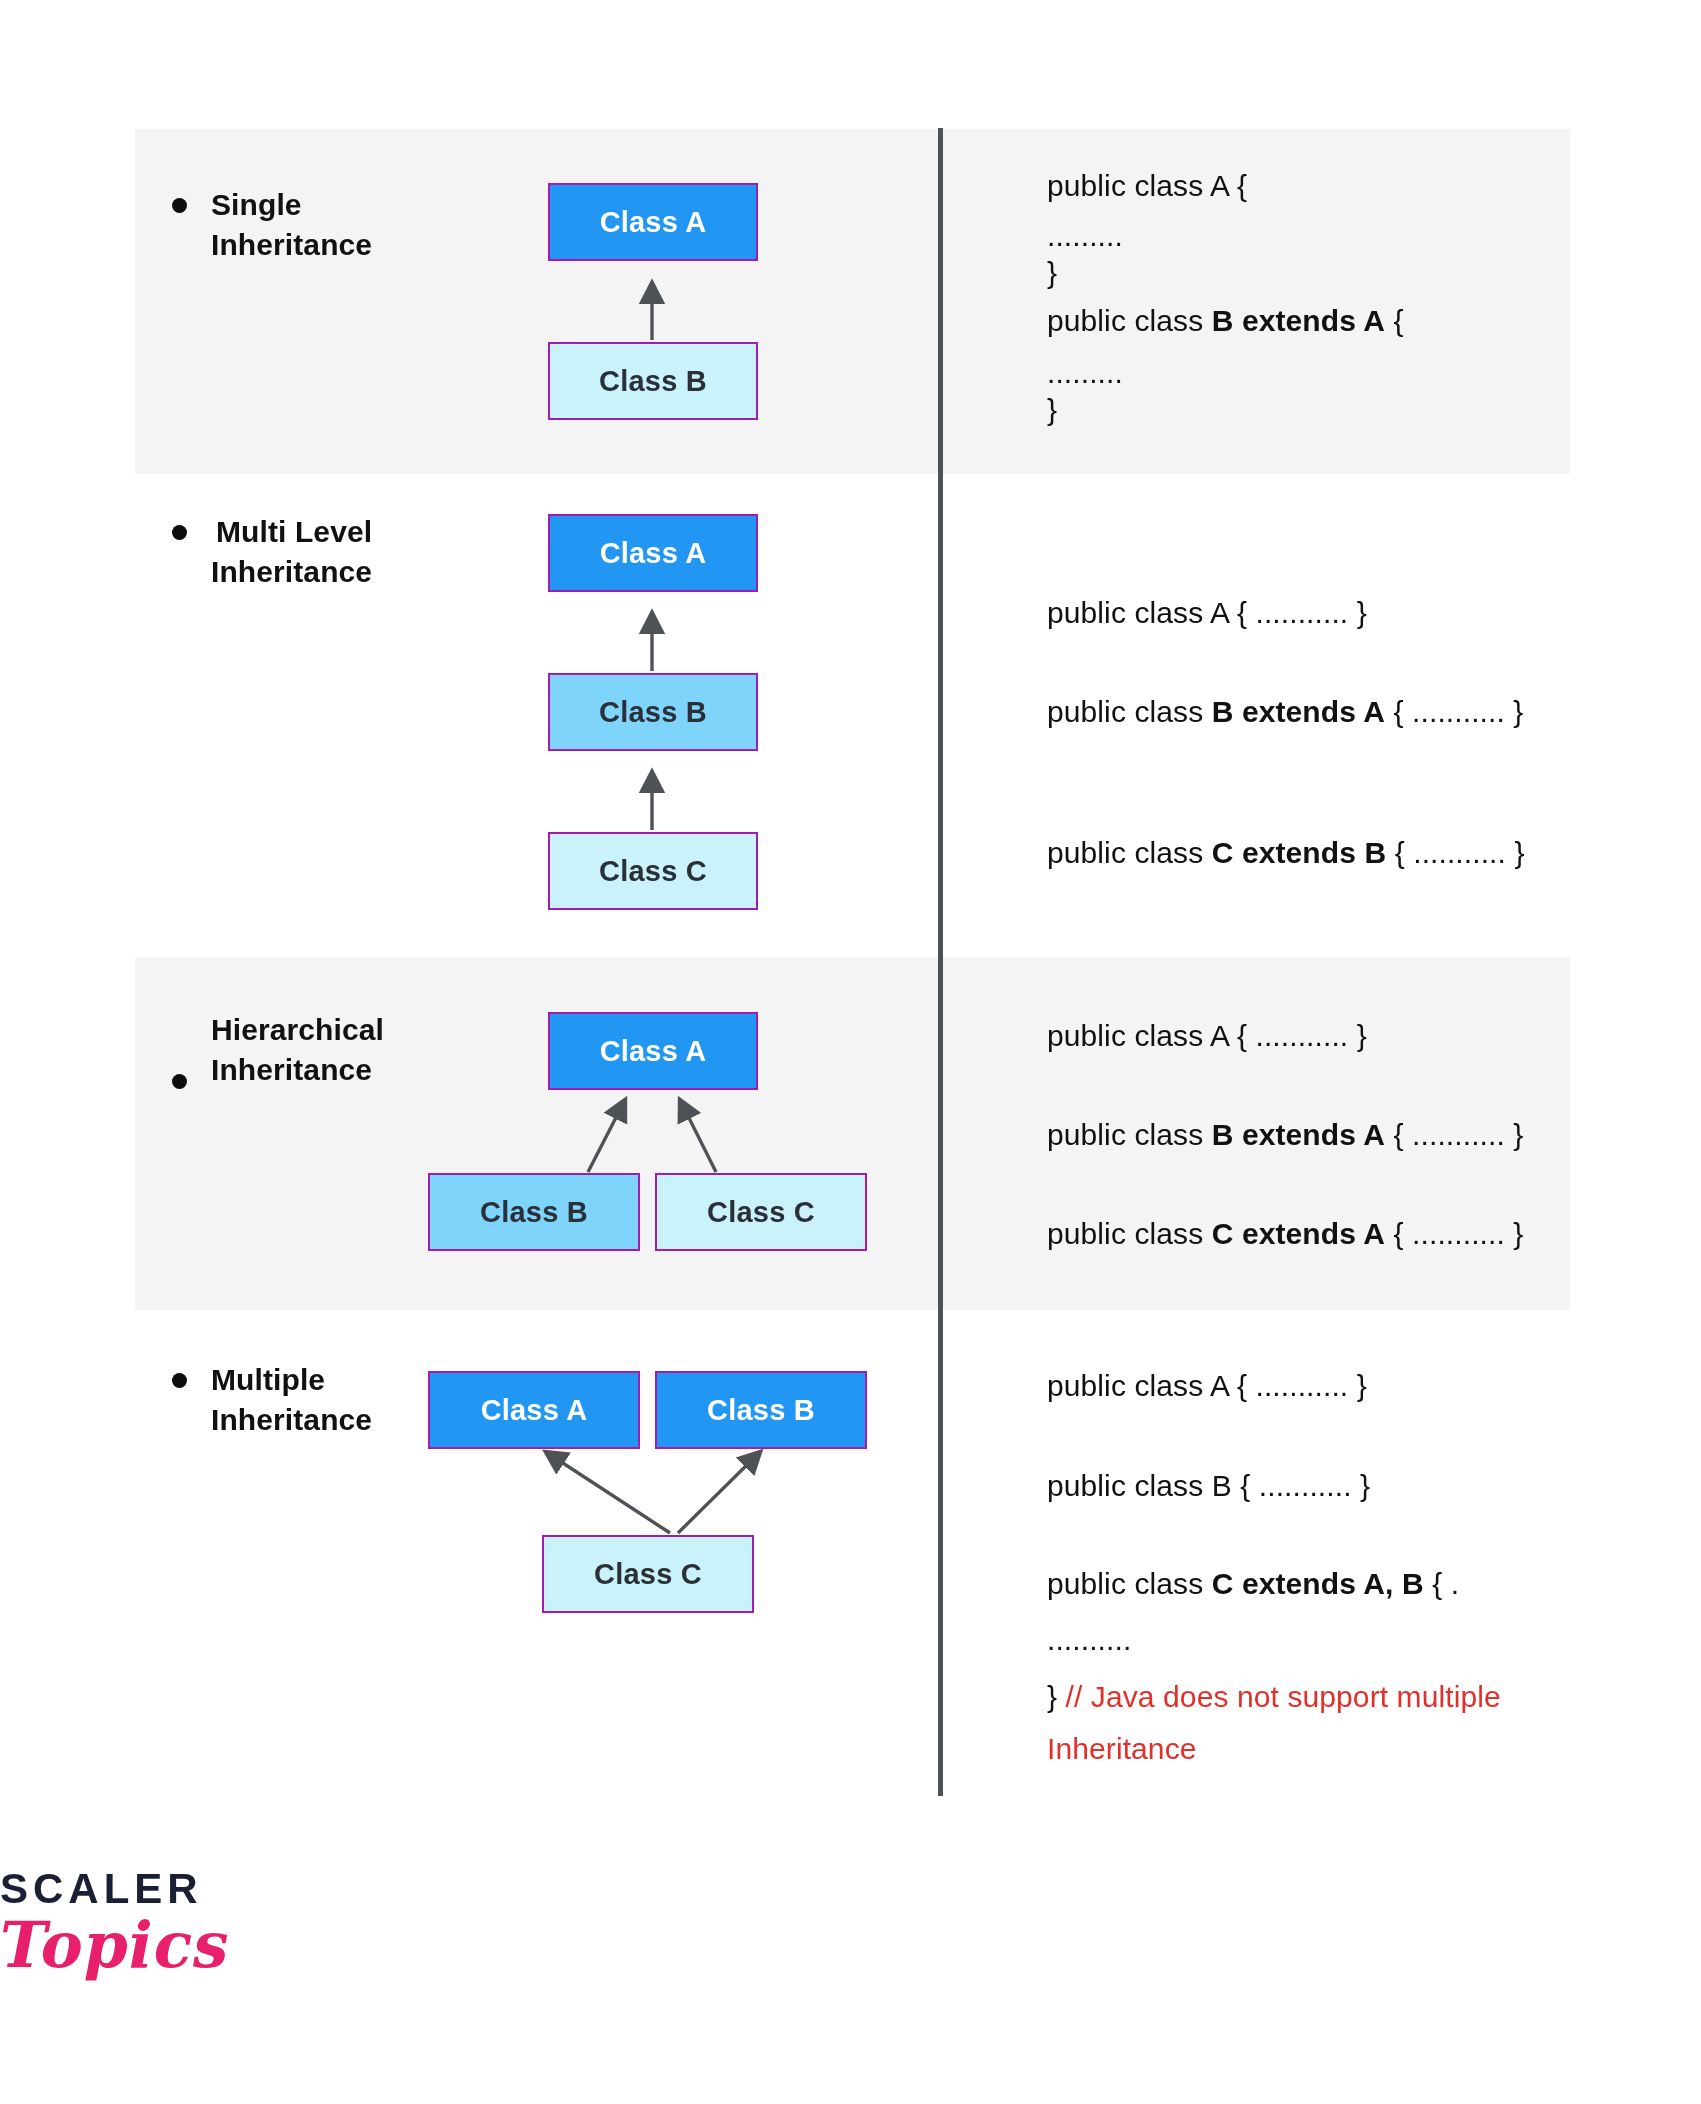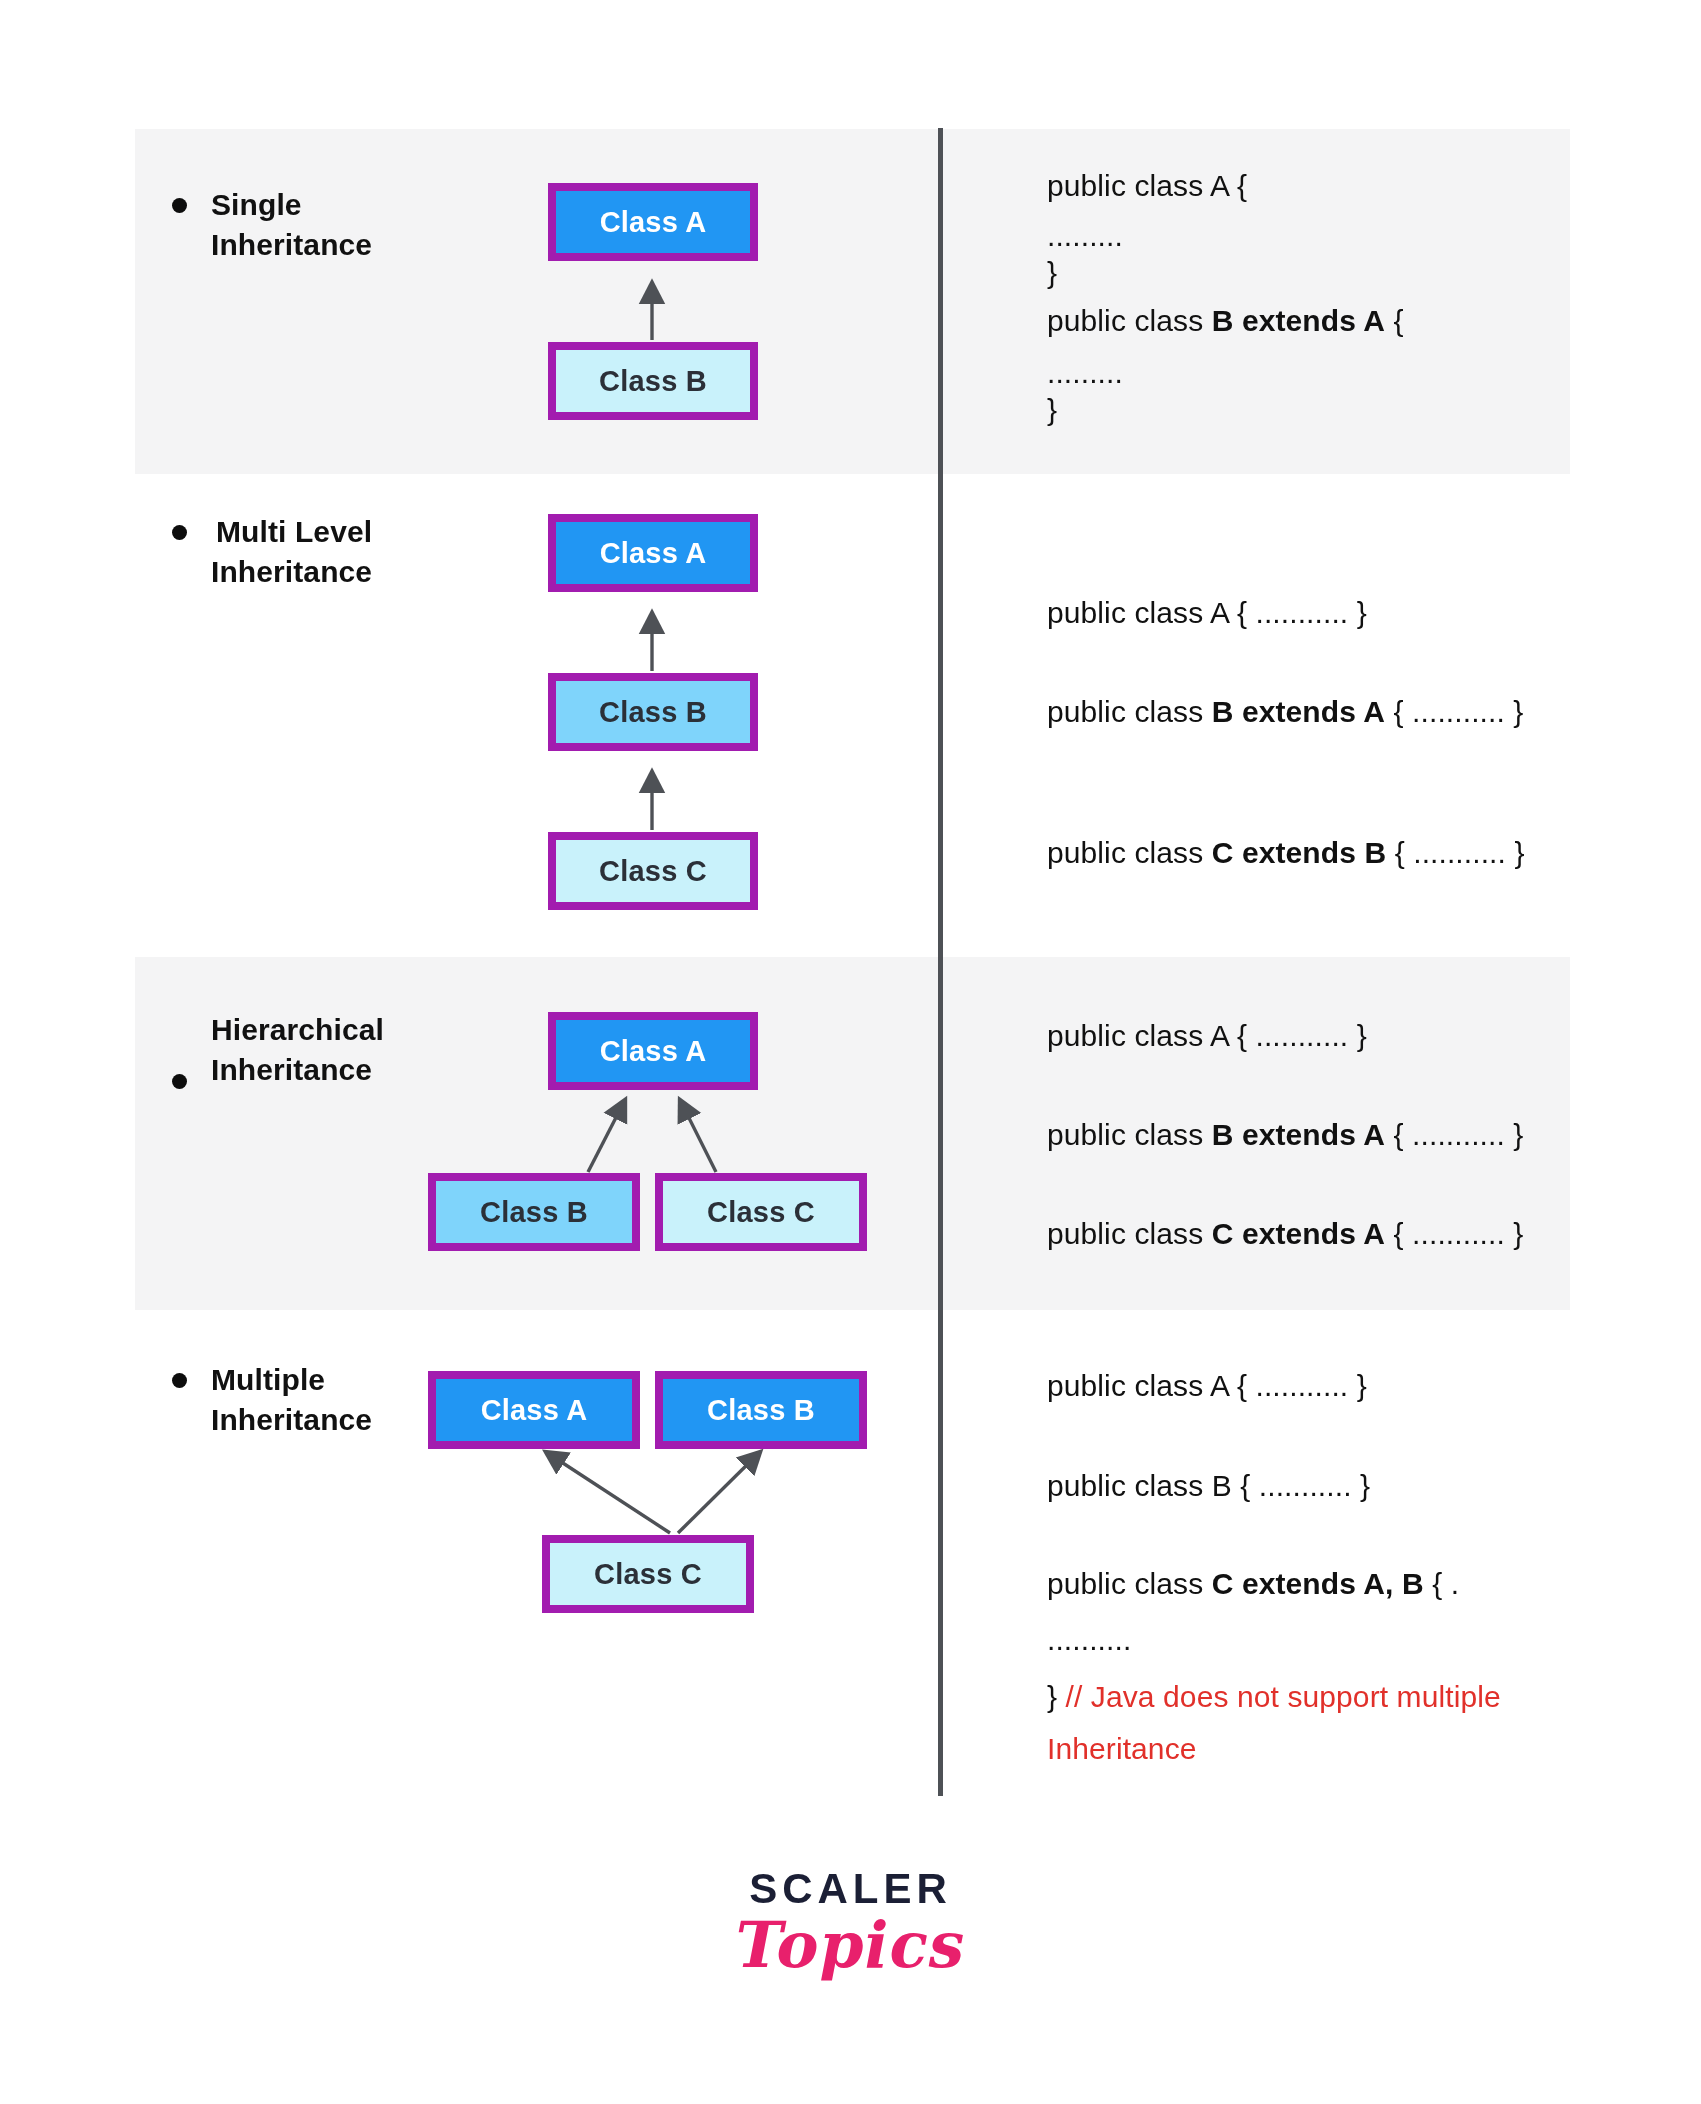--- a/index.html
+++ b/index.html
@@ -69,21 +69,21 @@
     max-width: 230px;
   }
   #label-single       { left: 172px; top: 185px;  }
   #label-multilevel   { left: 172px; top: 512px; text-align: right;  }
   #label-hierarchical { left: 172px; top: 1010px; align-items: flex-end; }
   #label-multiple     { left: 172px; top: 1360px; }
 
   
   .box {
     position: absolute;
-    border: 8px solid #a21caf;
+    border: 2px solid #a21caf;
     box-sizing: border-box;
     display: flex;
     align-items: center;
     justify-content: center;
     font-size: 29px;
     font-weight: bold;
     letter-spacing: .2px;
   }
   .box.dark  { background: #2196f3; color: #ffffff; }
   .box.mid   { background: #7fd4fb; color: #2b3038; }
@@ -112,21 +112,20 @@
   .code-line b { font-weight: bold; }
   .code-line .red { color: #e1302a; }
   .code-line.red-line { color: #e1302a; }
 
   
   #logo {
     position: absolute;
     left: 0;
     top: 1868px;
     width: 1701px;
-    text-align: center;
   }
   #logo-scaler {
     font-size: 42px;
     font-weight: bold;
     letter-spacing: 5px;
     color: #1b1f35;
     line-height: 1;
   }
   #logo-topics {
     font-family: "DejaVu Serif", serif;

